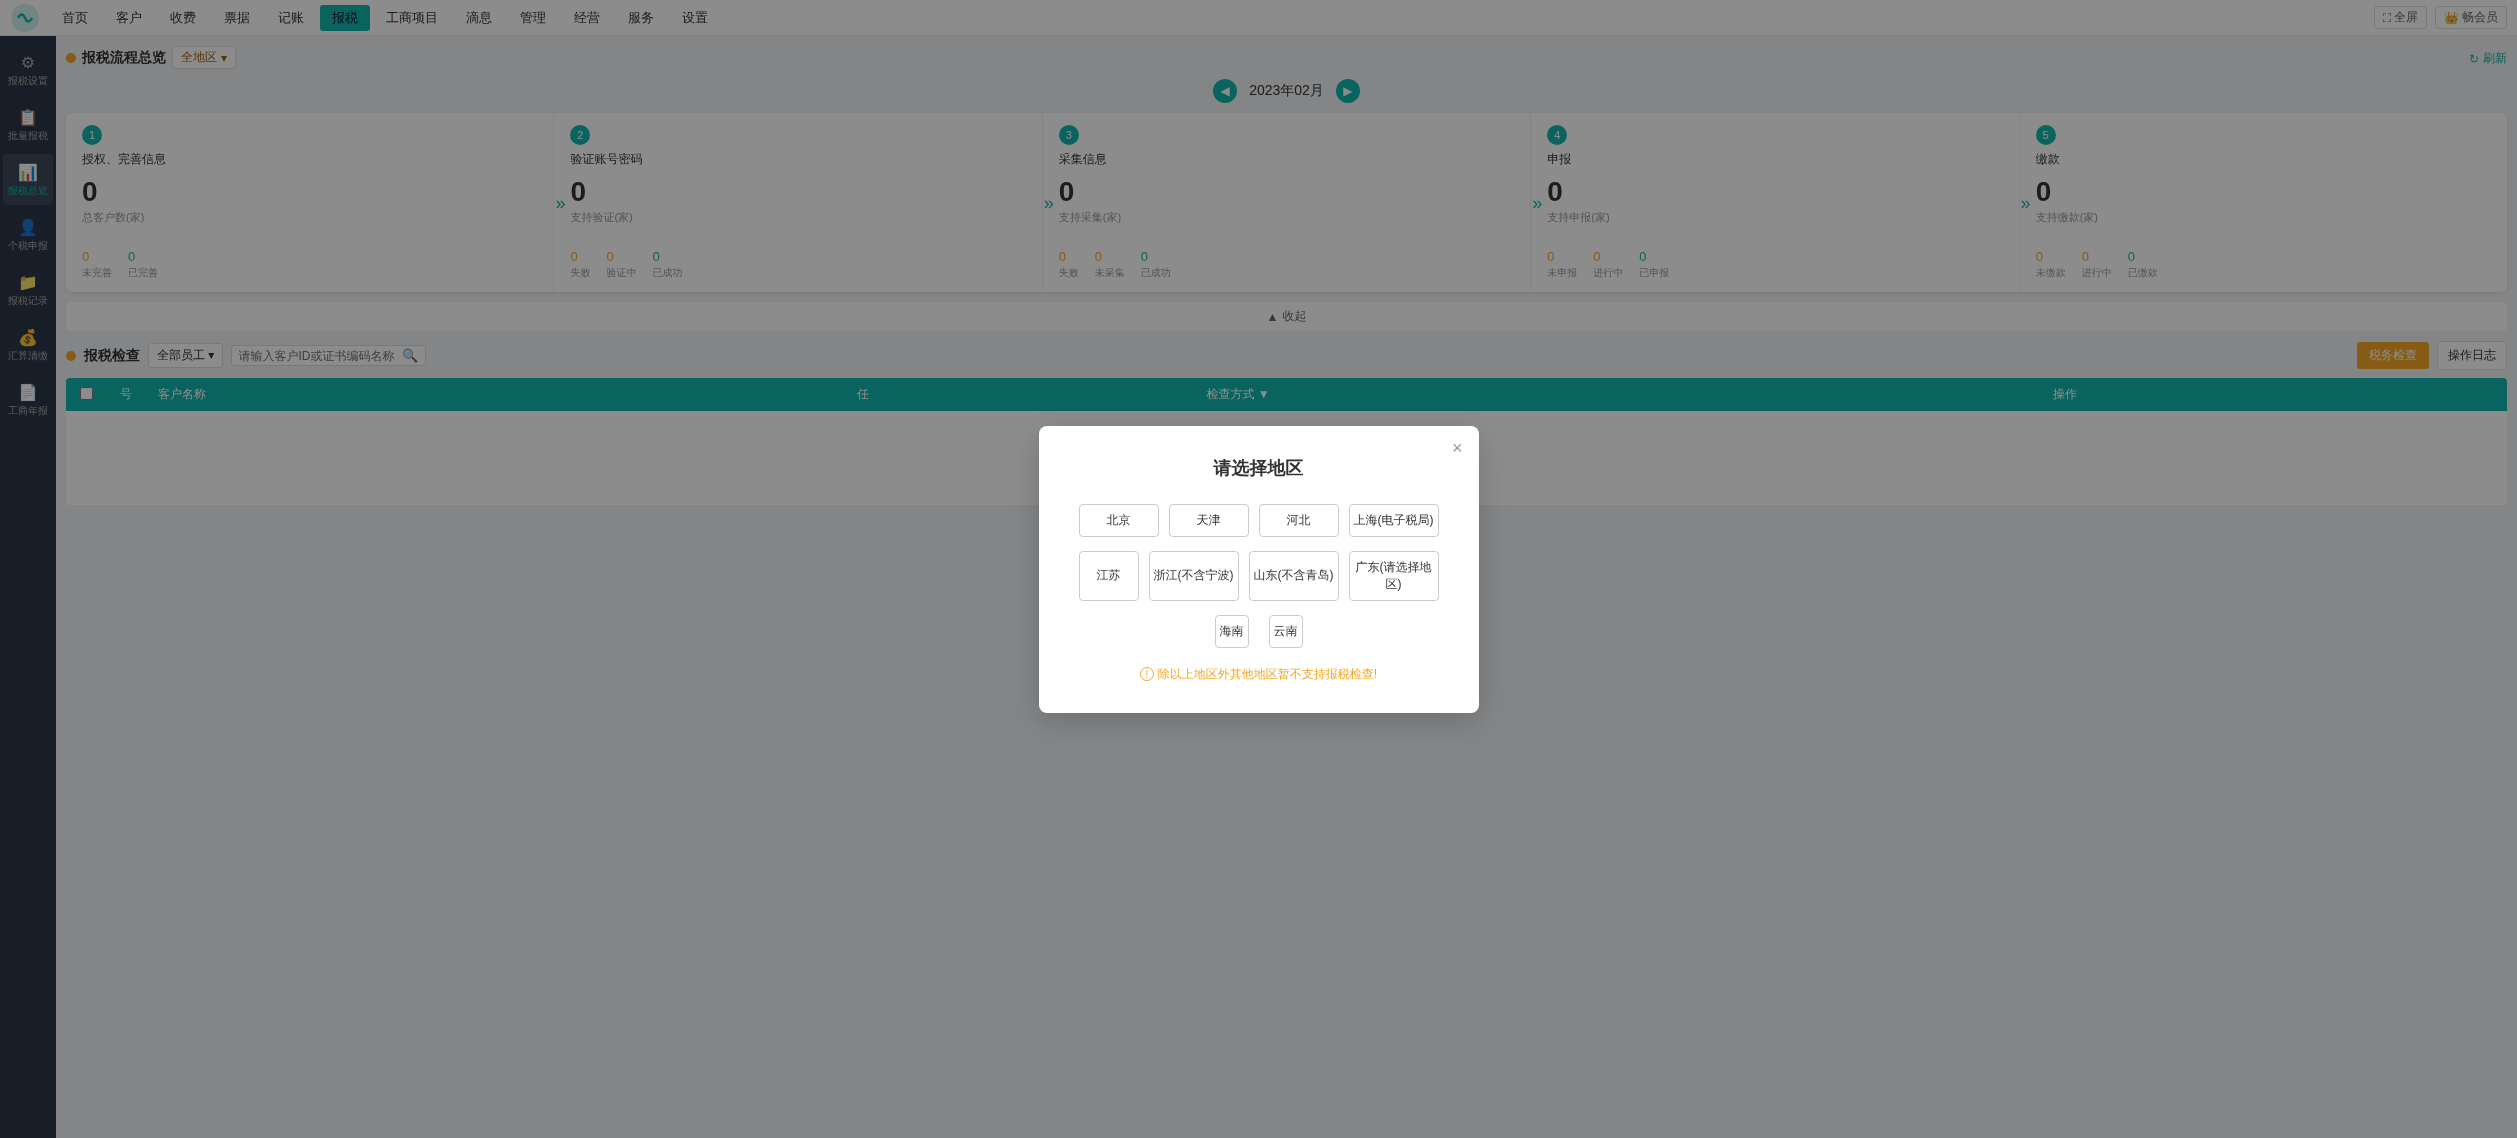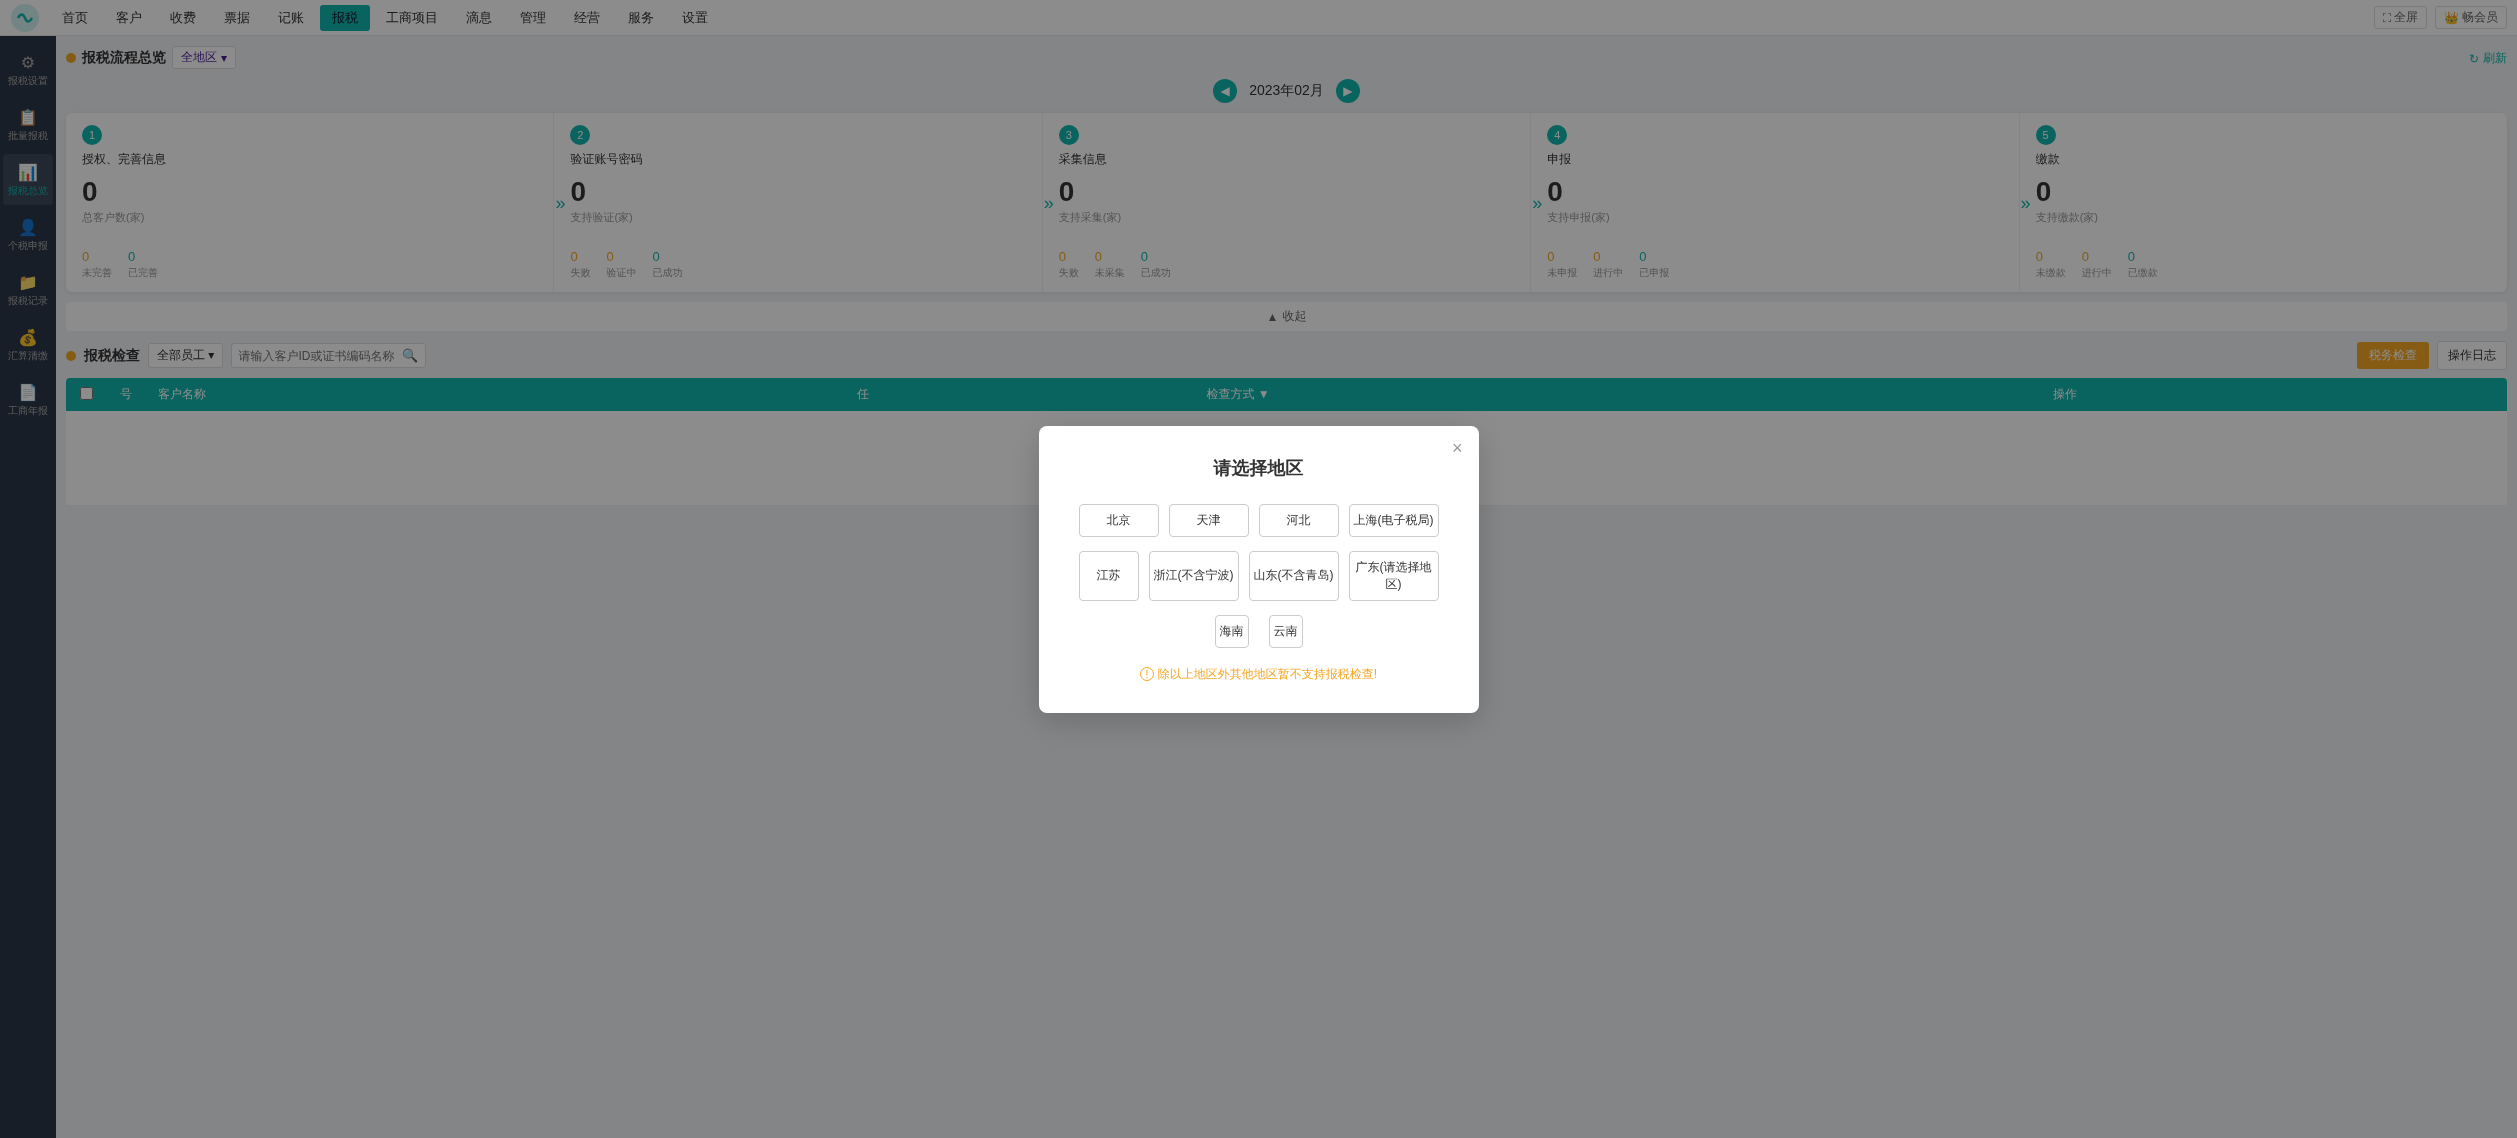--- a/index.html
+++ b/index.html
@@ -122,21 +122,21 @@
     .section-title {
       font-size: 14px;
       font-weight: bold;
       color: #333;
     }
     .region-selector {
       display: flex;
       align-items: center;
       gap: 4px;
       font-size: 12px;
-      color: #4c1d95;
+      color: #a16207;
       cursor: pointer;
       background: #fff;
       border: 1px solid #ddd;
       border-radius: 3px;
       padding: 2px 8px;
     }
 
     
     .date-nav {
       display: flex;
@@ -258,20 +258,21 @@
 
     
     .tax-check-header {
       display: flex;
       align-items: center;
       gap: 8px;
       margin-bottom: 8px;
     }
     .tax-check-controls {
       display: flex;
+      align-items: center;
       gap: 8px;
       flex: 1;
     }
     .select-box {
       border: 1px solid #ddd;
       border-radius: 3px;
       padding: 3px 8px;
       font-size: 12px;
       color: #333;
       background: #fff;

